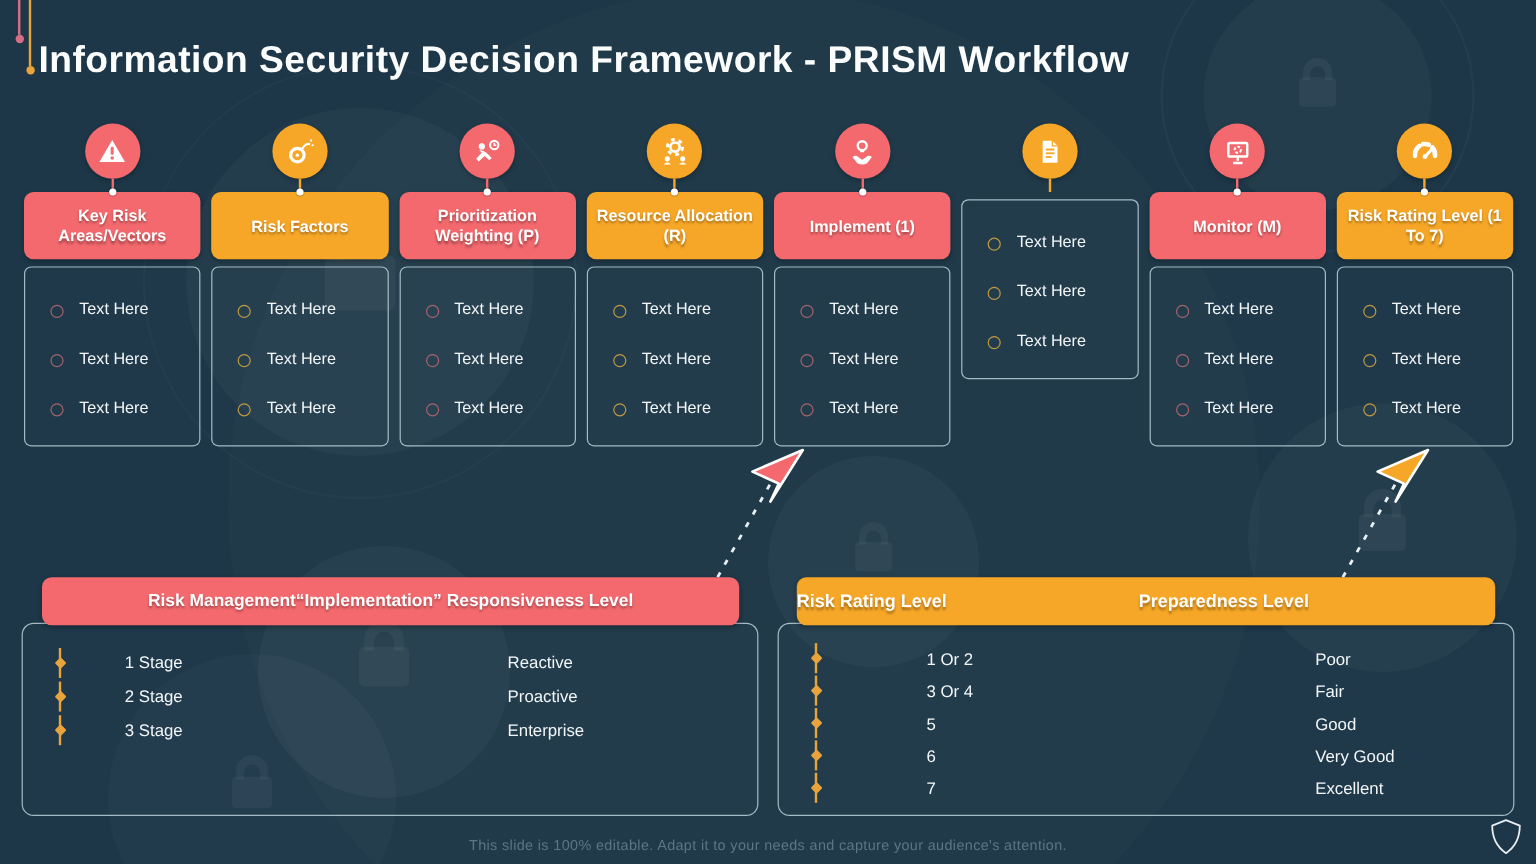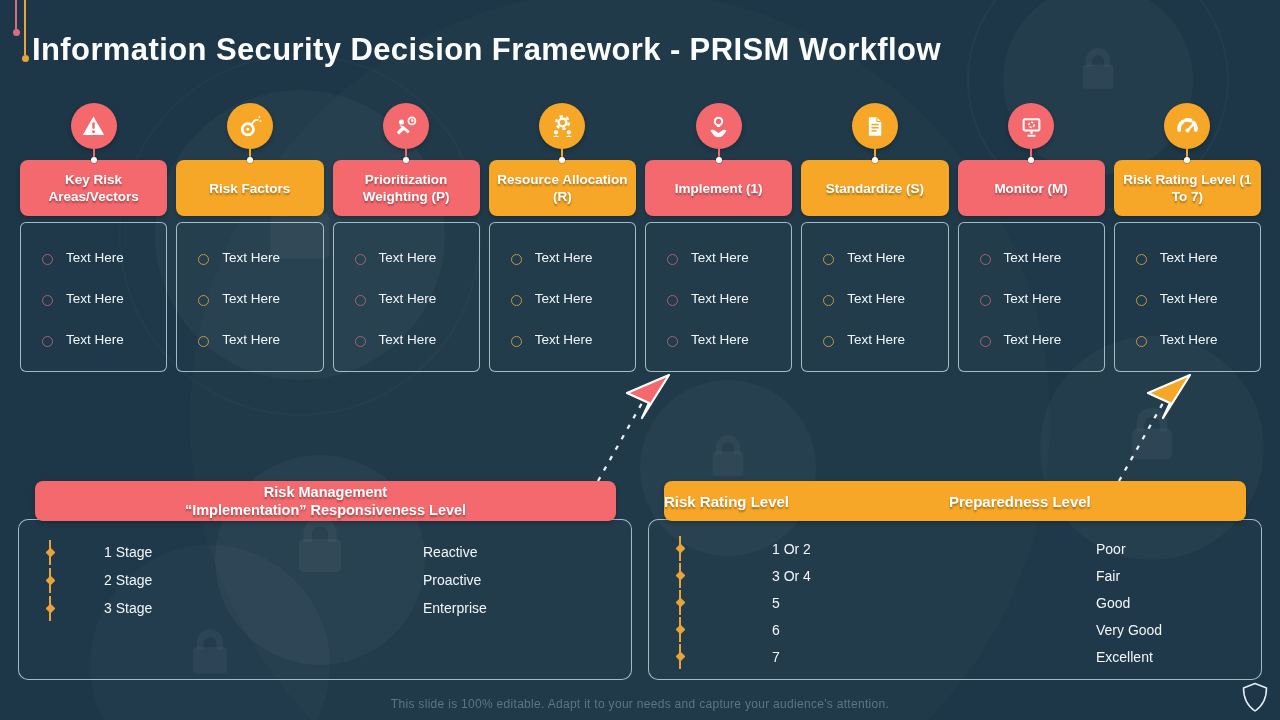--- a/index.html
+++ b/index.html
@@ -68,21 +68,21 @@
   .arrows{position:absolute;inset:0;z-index:3;pointer-events:none;}
 
   
   .panel-header{
     position:absolute;z-index:5;border-radius:8px;color:#fff;font-weight:bold;
     text-shadow:0 2px 2px rgba(0,0,0,.35);box-sizing:border-box;
     box-shadow:0 2px 4px rgba(0,0,0,.25);
   }
   .panel-header.left{
     left:35px;top:481px;width:581px;height:40px;background:#f3696e;
-    display:flex;flex-direction:column;align-items:center;justify-content:center;
+    display:flex;flex-direction:row;align-items:center;justify-content:center;
     font-size:14.5px;line-height:18px;
   }
   .panel-header.right{
     left:664px;top:481px;width:582px;height:40px;background:#f7a727;
     display:flex;align-items:center;font-size:15px;
   }
   .panel-header.right .rp-h1{width:285px;}
   .panel-body{
     position:absolute;z-index:4;box-sizing:border-box;
     border:1px solid rgba(208,230,239,.75);border-radius:10px;
@@ -296,24 +296,20 @@
         <div class="icon-circle" style="background: rgb(247, 167, 39); color: rgb(247, 167, 39);">
           <svg viewBox="0 0 24 24">
             <path d="M7 3.8 h7.2 l3.8 3.8 V20.2 H7 Z" fill="#fff"></path>
             <path d="M14.2 3.8 v3.8 h3.8" fill="none" stroke="currentColor" stroke-width="1"></path>
             <rect x="9.3" y="9.6" width="6.4" height="1.4" fill="currentColor"></rect>
             <rect x="9.3" y="12.4" width="6.4" height="1.4" fill="currentColor"></rect>
             <rect x="9.3" y="15.2" width="4.4" height="1.4" fill="currentColor"></rect>
           </svg>
         </div>
         <div class="stem" style="background: rgb(247, 167, 39);"></div>
-        <div class="col-header" style="background: rgb(247, 167, 39);">
-          <span class="head-dot"></span>
-          <span>Standardize (S)</span>
-        </div>
         <div class="col-list">
           <div class="list-item">
             <span class="bullet orange"></span>
             <span class="list-item-text">Text Here</span>
           </div>
           <div class="list-item">
             <span class="bullet orange"></span>
             <span class="list-item-text">Text Here</span>
           </div>
           <div class="list-item">

